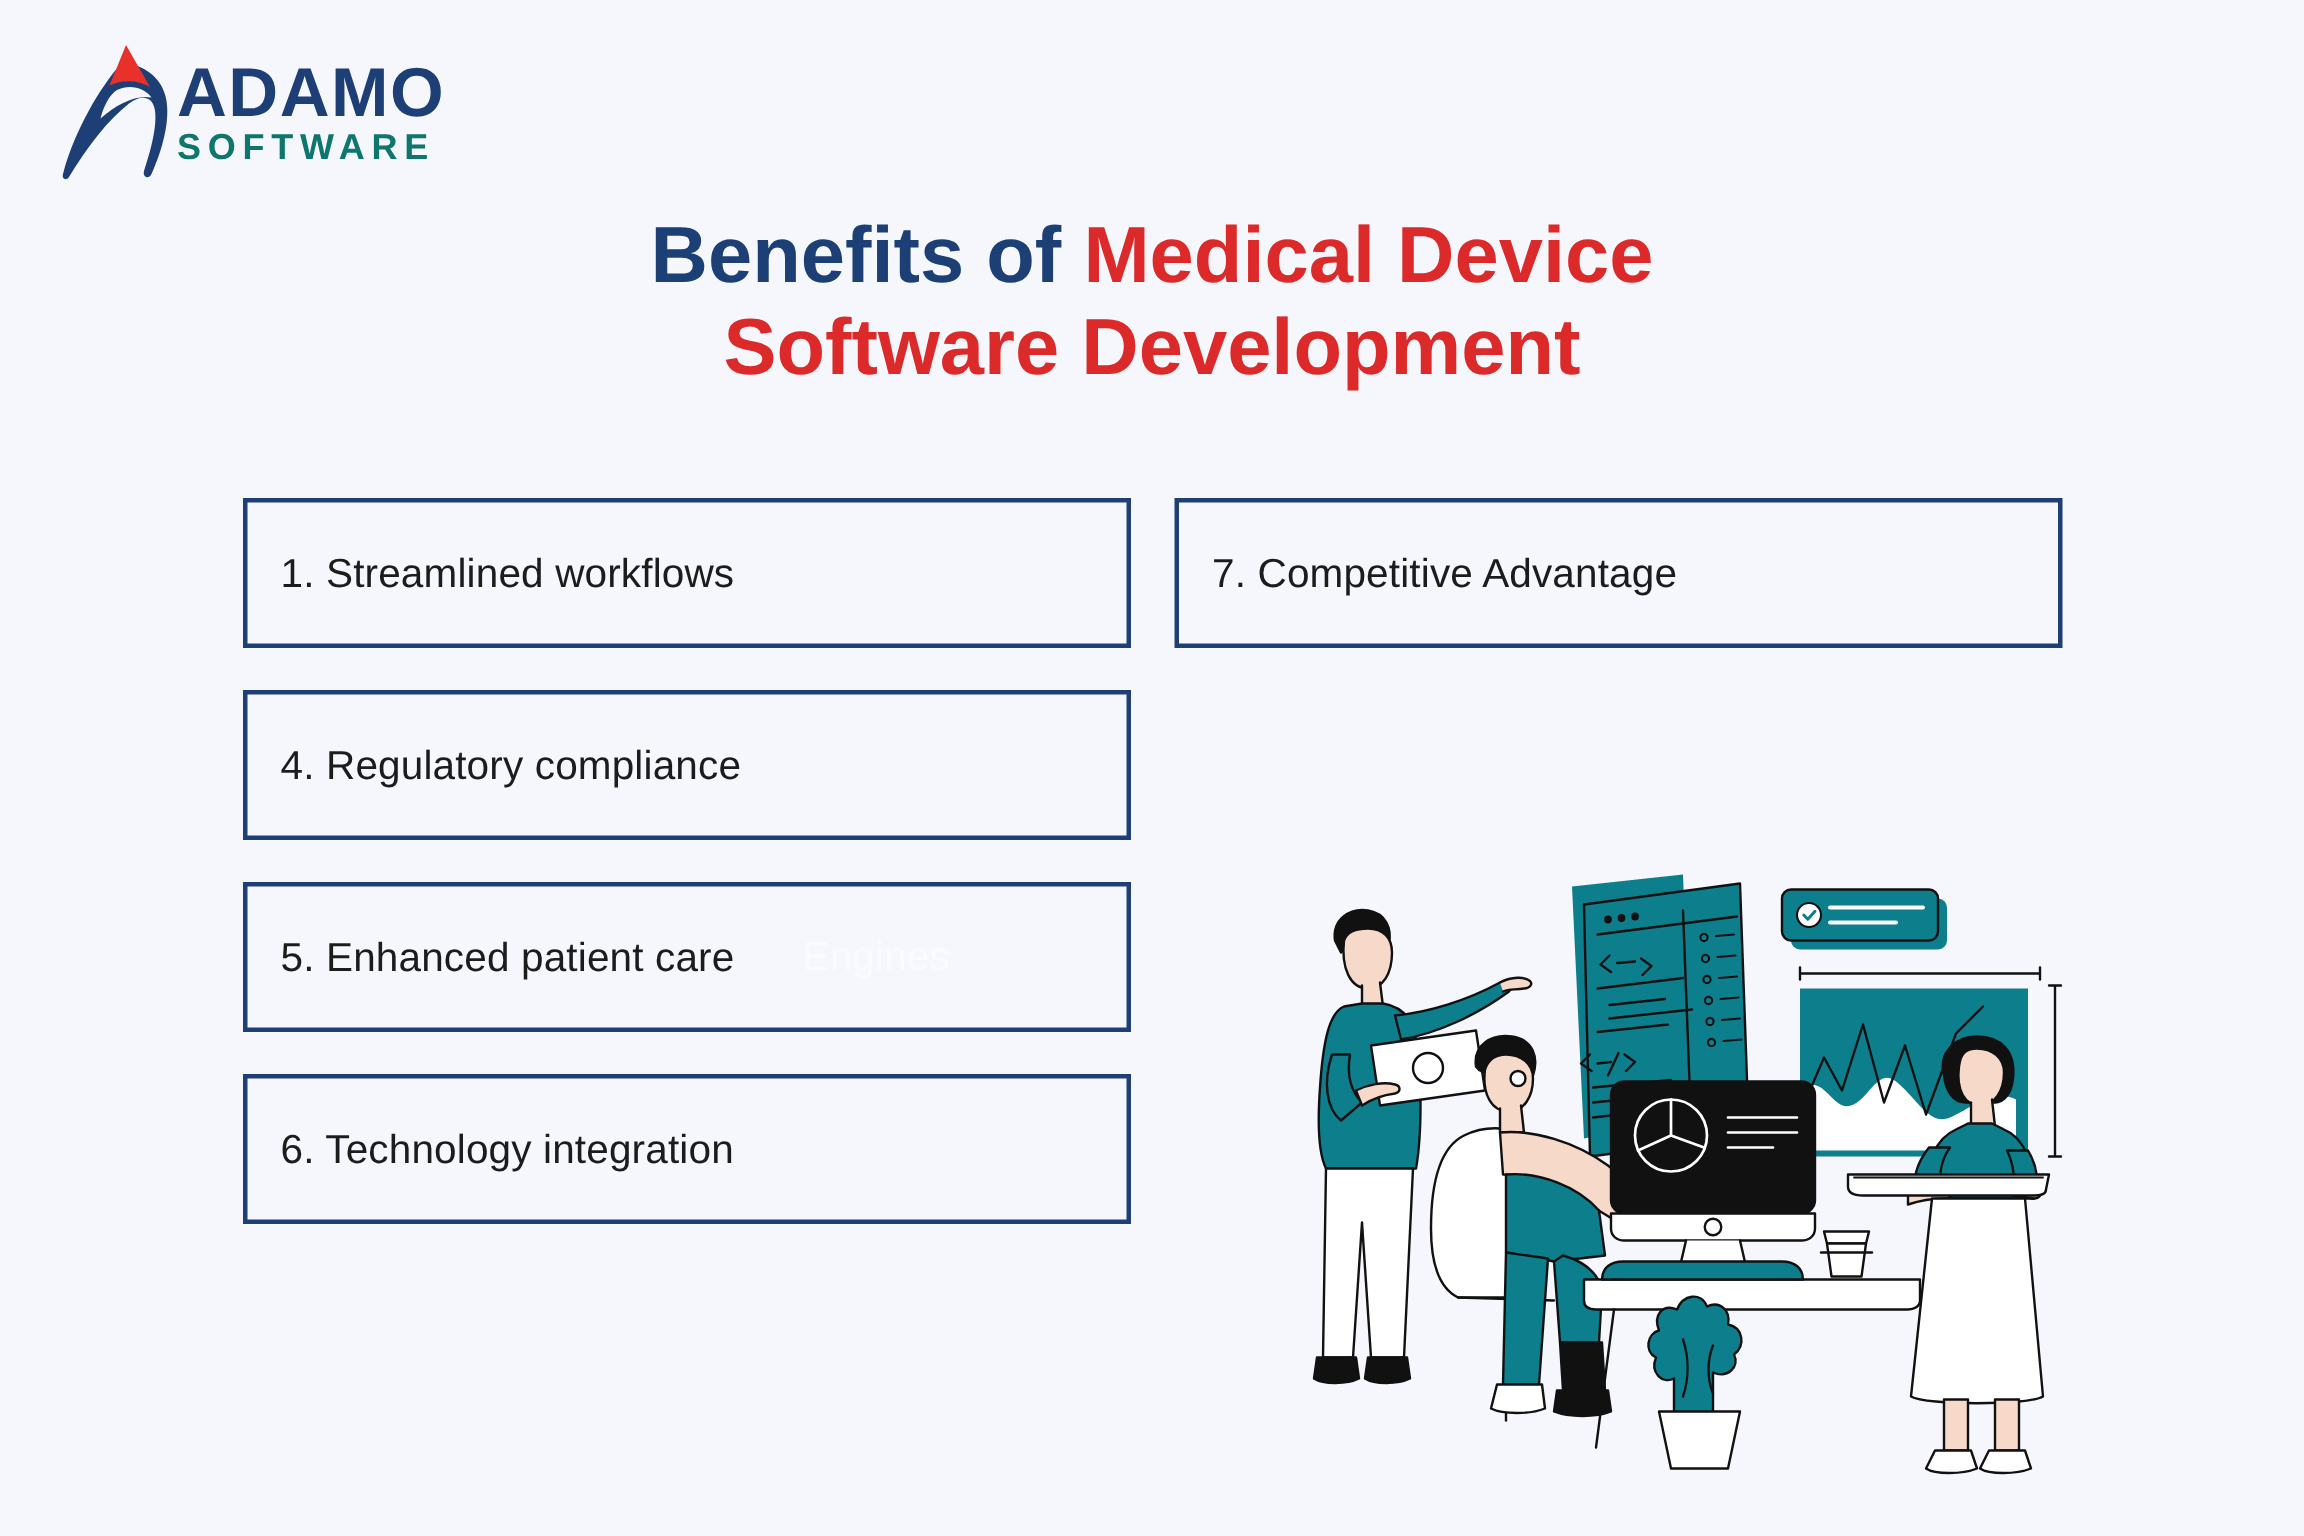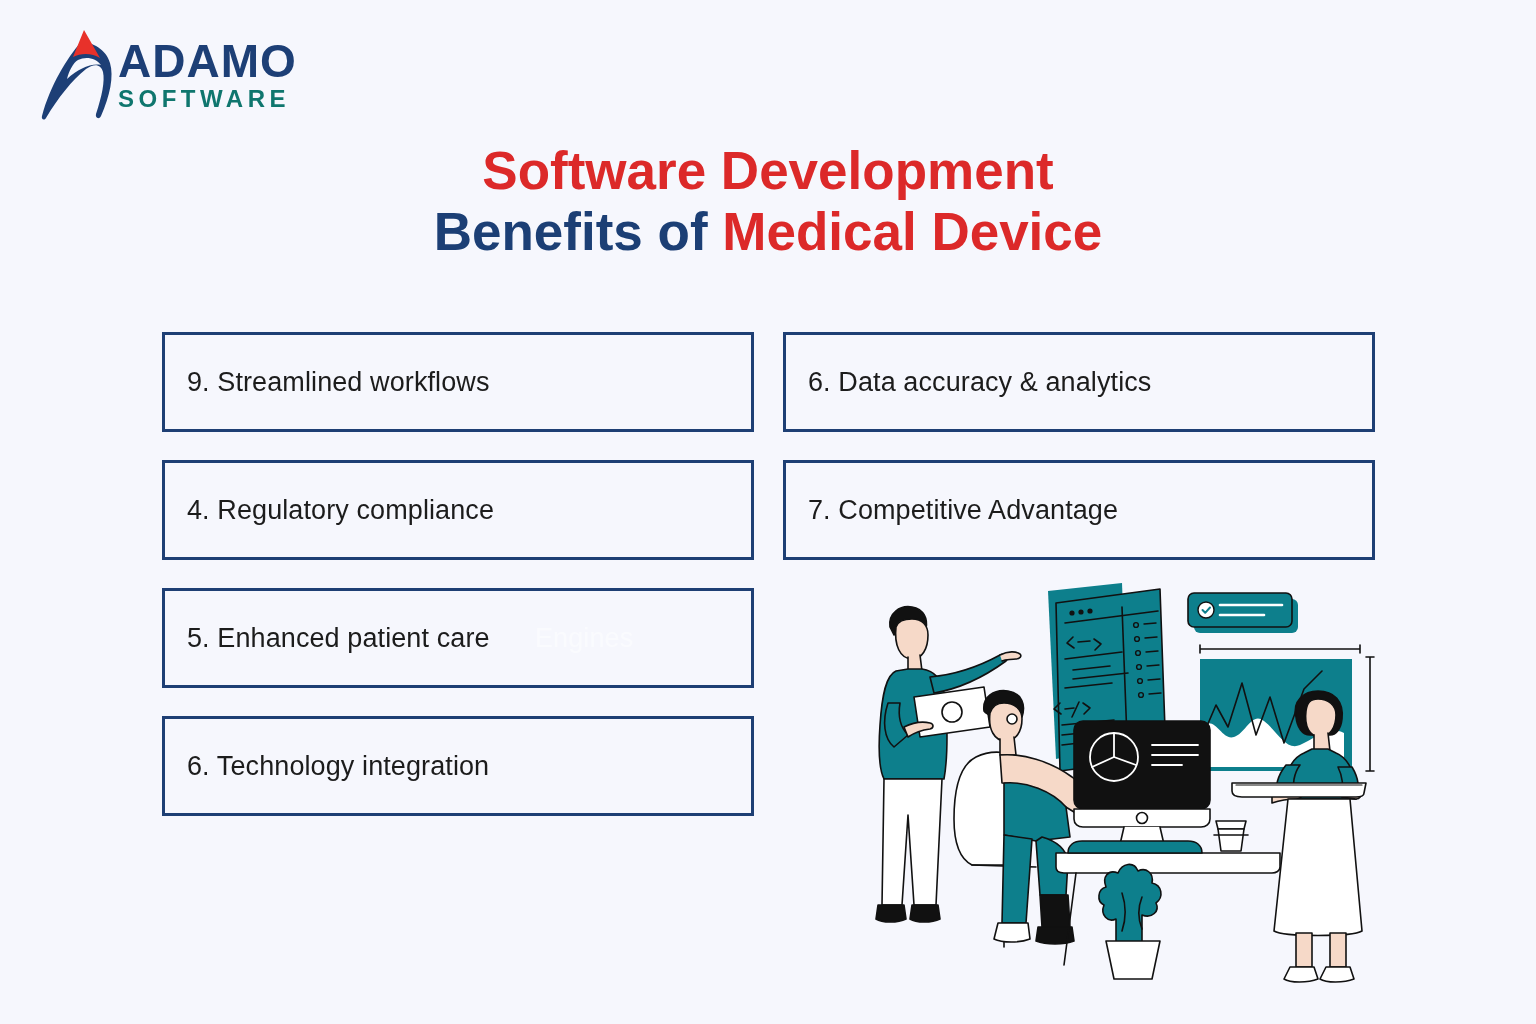--- a/index.html
+++ b/index.html
@@ -87,53 +87,50 @@
 
     <path d="M50 6 L66 34 C58 29 47 29 39 33 Z" fill="#e8312a"></path>
   </svg>
   <div class="logo-text">
     <div class="logo-line1">ADAMO</div>
     <div class="logo-line2">SOFTWARE</div>
   </div>
 </div>
 
 <div class="title-block">
-  <div class="title-line t-red">Software Development</div>
   <div class="title-line">
     <span class="t-navy">Benefits of </span><span class="t-red">Medical Device</span>
   </div>
+  <div class="title-line t-red">Software Development</div>
 </div>
 
 <div class="col col-left">
 
   <div class="benefit-box">
-    <span class="benefit-text">9. Streamlined workflows</span>
+    <span class="benefit-text">1. Streamlined workflows</span>
   </div>
 
   <div class="benefit-box">
     <span class="benefit-text">4. Regulatory compliance</span>
   </div>
 
 
   <div class="benefit-box">
     <span class="benefit-text">5. Enhanced patient care</span>
     <span class="benefit-ghost">Engines</span>
   </div>
 
   <div class="benefit-box">
     <span class="benefit-text">6. Technology integration</span>
   </div>
 
 </div>
 
 <div class="col col-right">
 
-  <div class="benefit-box">
-    <span class="benefit-text">6. Data accuracy &amp; analytics</span>
-  </div>
 
   <div class="benefit-box">
     <span class="benefit-text">7. Competitive Advantage</span>
   </div>
 
 </div>
 
 <div class="illustration">
 <svg viewBox="0 0 560 420" width="560" height="420" xmlns="http://www.w3.org/2000/svg">
   <g fill="none" stroke="#111" stroke-width="1.6" stroke-linecap="round" stroke-linejoin="round">

